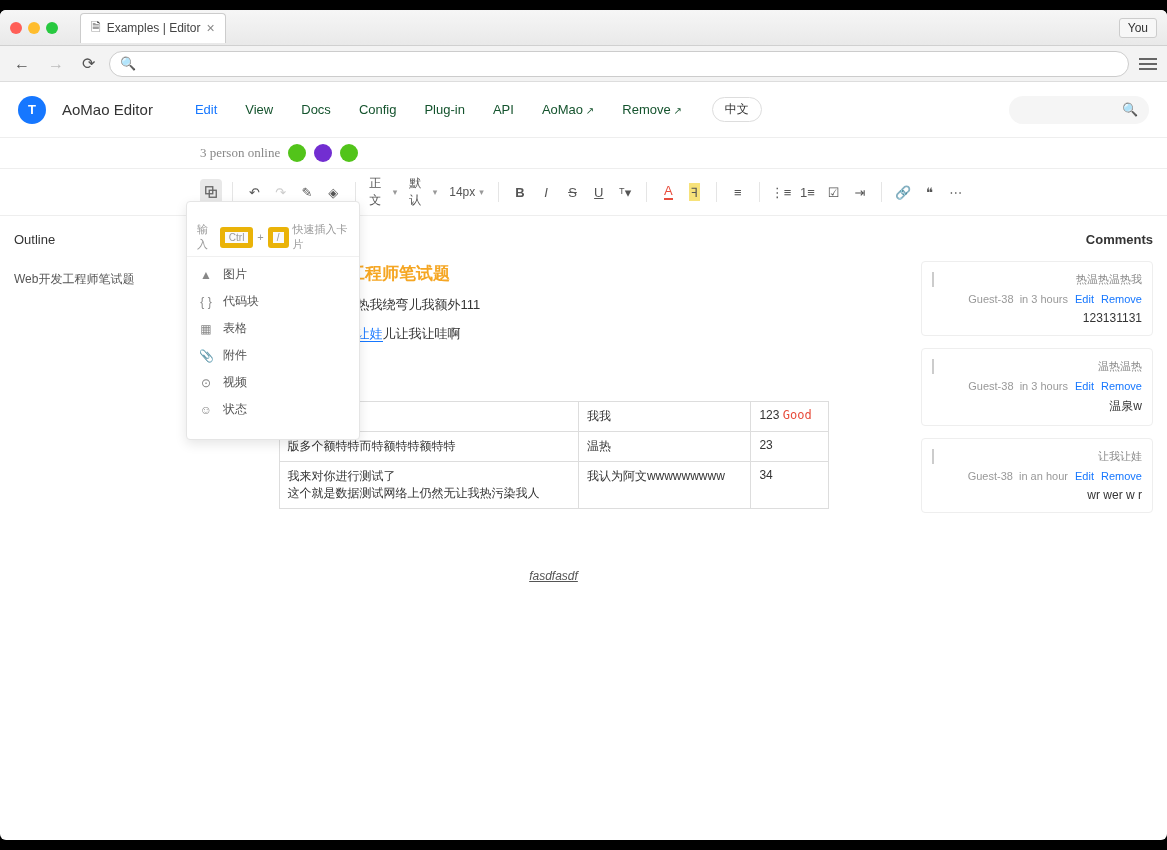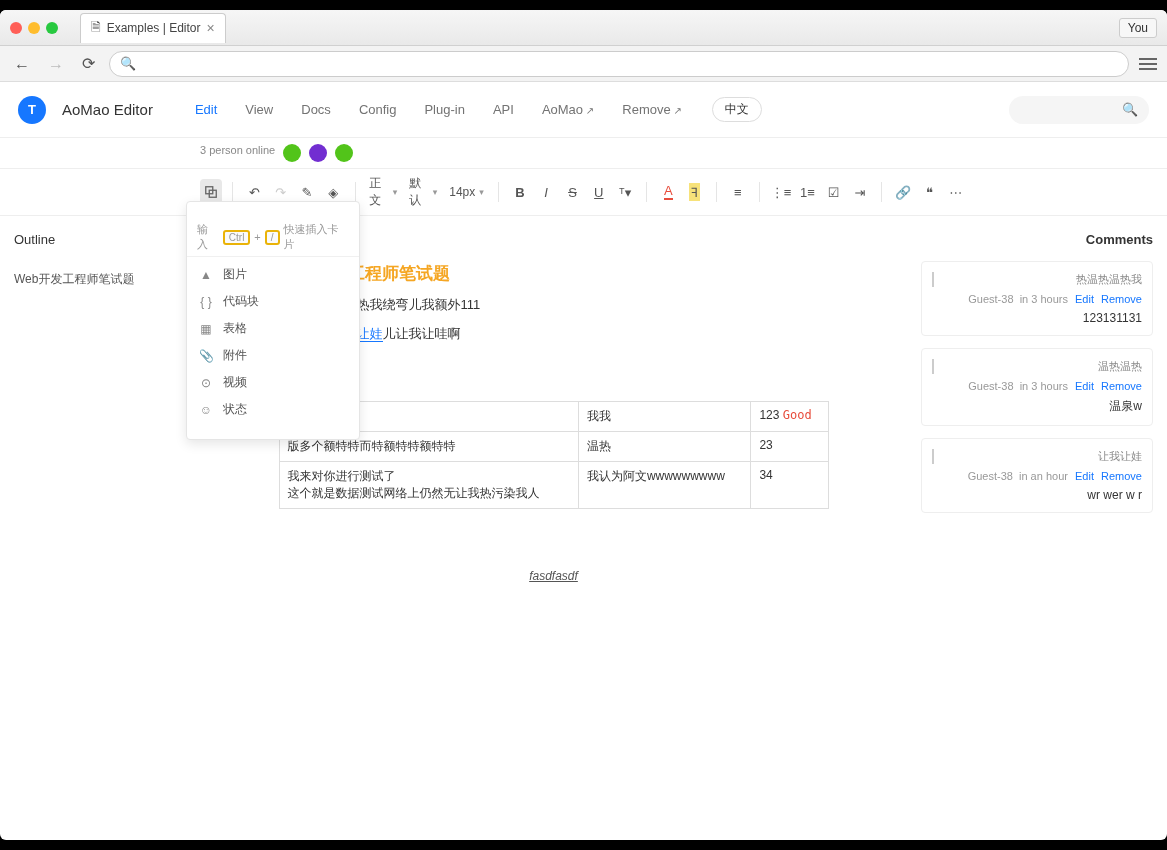--- a/index.html
+++ b/index.html
@@ -13,38 +13,38 @@
 .you { margin-left:auto; border:1px solid #ccc; border-radius:3px; padding:2px 8px; font-size:12px; background:#f7f7f7; }
 .urlbar { height: 36px; background:#f3f3f3; border-bottom:1px solid #ddd; display:flex; align-items:center; padding:0 10px; gap:10px; }
 .navbtn { color:#555; font-size:16px; padding:0 4px; user-select:none; }
 .navbtn.dis{color:#bbb}
 .urlinput { flex:1; height:26px; border:1px solid #ccc; border-radius:13px; background:#fff; padding:0 10px; display:flex; align-items:center; color:#888; }
 .burger { width:18px; display:flex; flex-direction:column; gap:3px; }
 .burger span{height:2px;background:#666;}
 .appbar { height:56px; display:flex; align-items:center; padding:0 18px; gap:16px; border-bottom:1px solid #eee; }
 .logo { width:28px; height:28px; border-radius:50%; background:#1677ff; display:flex; align-items:center; justify-content:center; color:#fff; font-weight:bold; }
 .brand { font-size:15px; font-weight:500; margin-right:20px; }
-.navlink { font-size:13px; color:#737373; padding:0 6px; cursor:pointer; }
+.navlink { font-size:13px; color:#14532d; padding:0 6px; cursor:pointer; }
 .navlink.active{color:#1677ff}
 .ext-icon::after{content:" ↗"; font-size:10px;}
 .langbtn { border:1px solid #ddd; border-radius:14px; padding:3px 12px; font-size:12px; margin-left:8px; }
 .searchbox { margin-left:auto; width:140px; height:28px; background:#f5f5f5; border-radius:14px; display:flex; align-items:center; justify-content:flex-end; padding:0 10px; color:#bbb; }
-.presence { display:flex; gap:8px; padding:6px 0 6px 200px; font-size:11px; color:#888; }
+.presence { display:flex; align-items:center; gap:8px; padding:6px 0 6px 200px; font-size:13px; color:#888;font-family:Liberation Serif, serif; }
 .avatar { width:18px; height:18px; border-radius:50%; font-size:8px; color:#fff; display:flex; align-items:center; justify-content:center; }
 .toolbar { border-top:1px solid #eee; border-bottom:1px solid #eee; padding:6px 200px; display:flex; align-items:center; gap:4px; position:relative; flex-wrap:nowrap; }
 .tbtn { width:26px; height:26px; display:flex; align-items:center; justify-content:center; color:#555; border-radius:4px; cursor:pointer; font-size:13px; }
 .tbtn.active{background:#e8e8e8}
 .tsel { font-size:12px; color:#555; padding:0 4px; display:flex; align-items:center; gap:2px; }
 .tsel::after{content:"▾"; font-size:9px; color:#999; margin-left:2px;}
 .sep { width:1px; height:20px; background:#e5e5e5; margin:0 6px; }
 .color-a{color:#e74c3c; border-bottom:2px solid #e74c3c; line-height:1; padding-bottom:1px;}
 .color-bg{background:#f7e27a; padding:0 2px;}
 .dropdown { position:absolute; top:32px; left:186px; width:174px; background:#fff; border:1px solid #e5e5e5; box-shadow:0 4px 12px rgba(0,0,0,.1); border-radius:4px; padding:16px 0; z-index:10; }
 .dd-head { font-size:11px; color:#999; padding:4px 10px; display:flex; align-items:center; gap:4px; border-bottom:1px solid #f0f0f0; margin-bottom:4px;}
-.kbd { border:2px solid #eab308; border-radius:3px; padding:0 4px; font-size:10px; background:#fafafa; }
+.kbd { border:5px solid #eab308; border-radius:3px; padding:0 4px; font-size:10px; background:#fafafa; }
 .dd-item { display:flex; align-items:center; gap:10px; padding:5px 12px; font-size:12px; color:#555; cursor:pointer; }
 .dd-icon{width:14px; text-align:center; color:#888; font-size:12px;}
 .body { flex:1; display:flex; overflow:hidden; }
 .side-left { width:200px; padding:16px 14px; }
 .side-left h4 { font-size:13px; font-weight:400; margin-bottom:24px; }
 .outline-item { font-size:12px; color:#555; }
 .editor { flex:1; padding:20px 0; }
 .doc { width:550px; margin:0 auto; background:#fff; }
 .h1-title { color:#f5a623; font-weight:700; font-size:17px; margin:26px 0 10px; }
 .p { font-size:13px; color:#333; margin:8px 0; line-height:1.6; }

